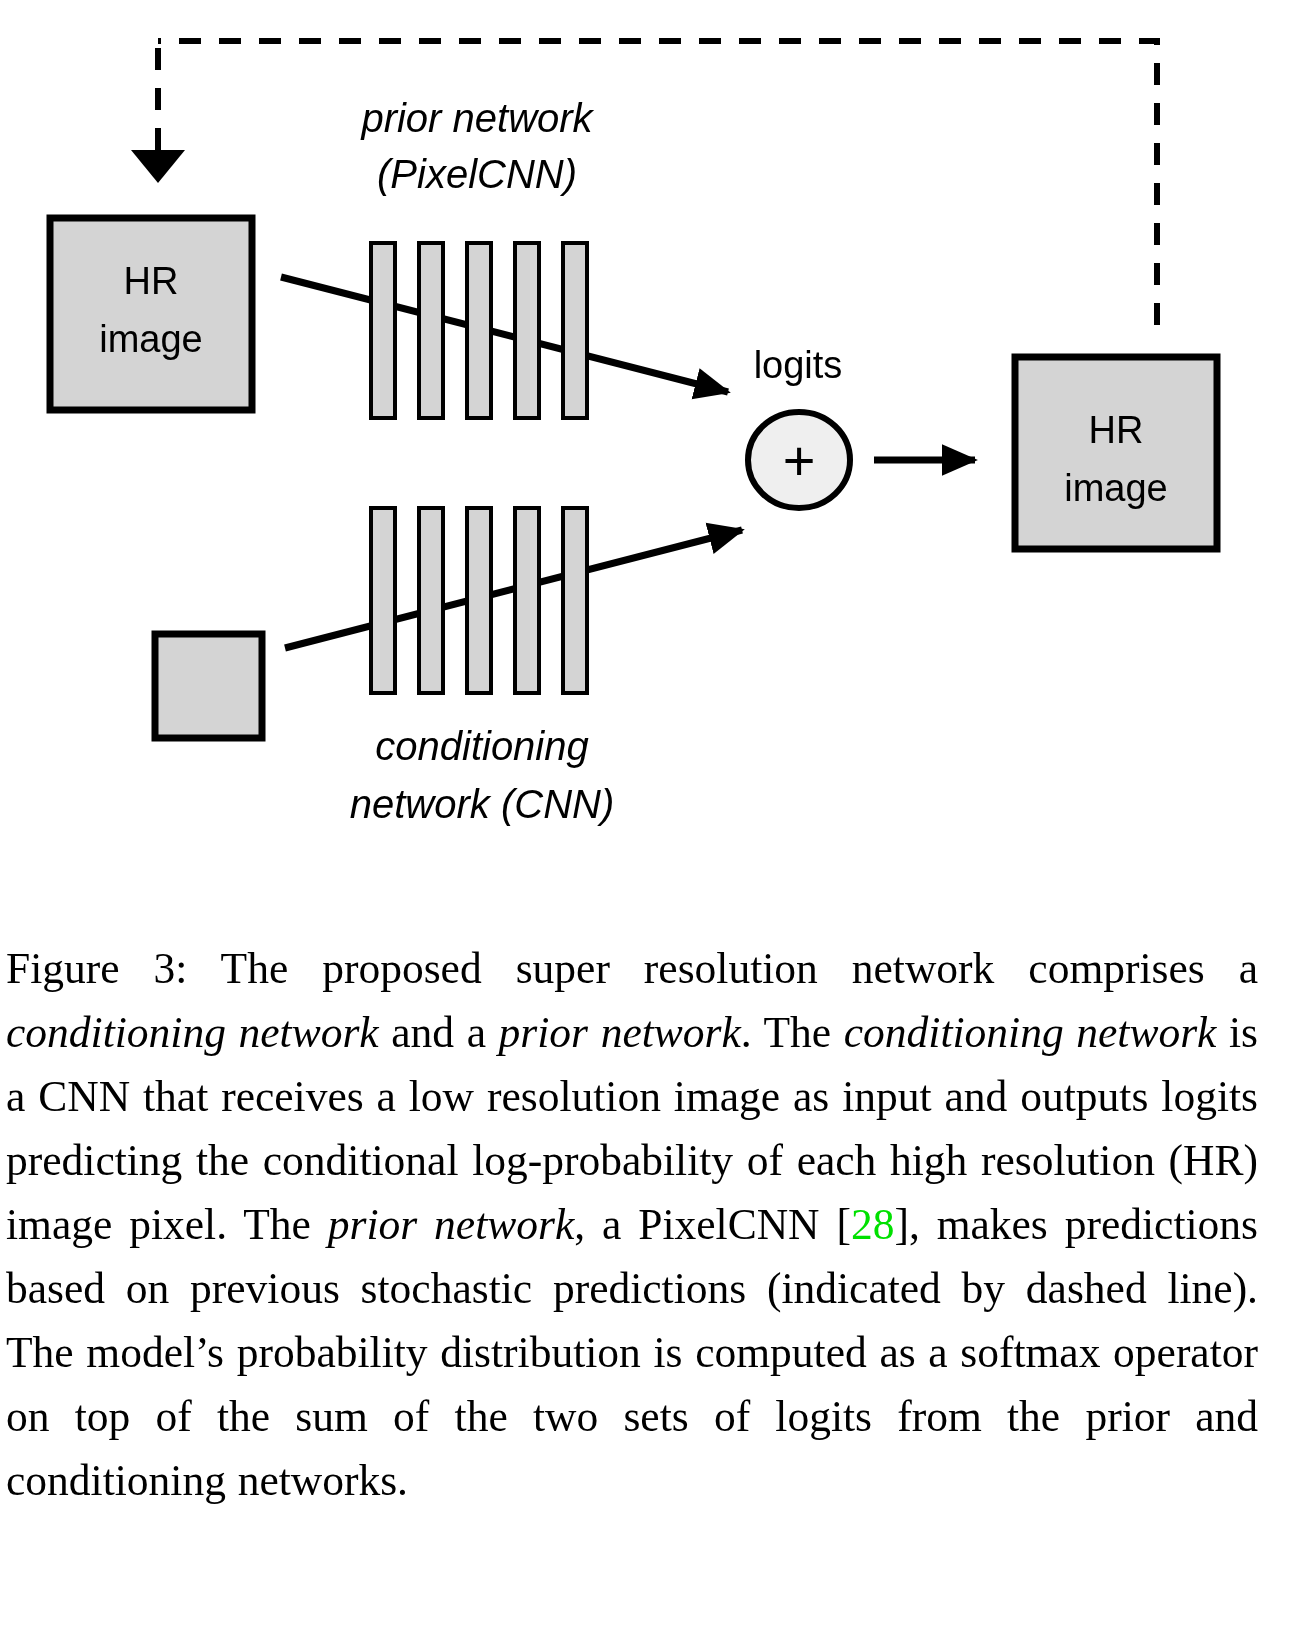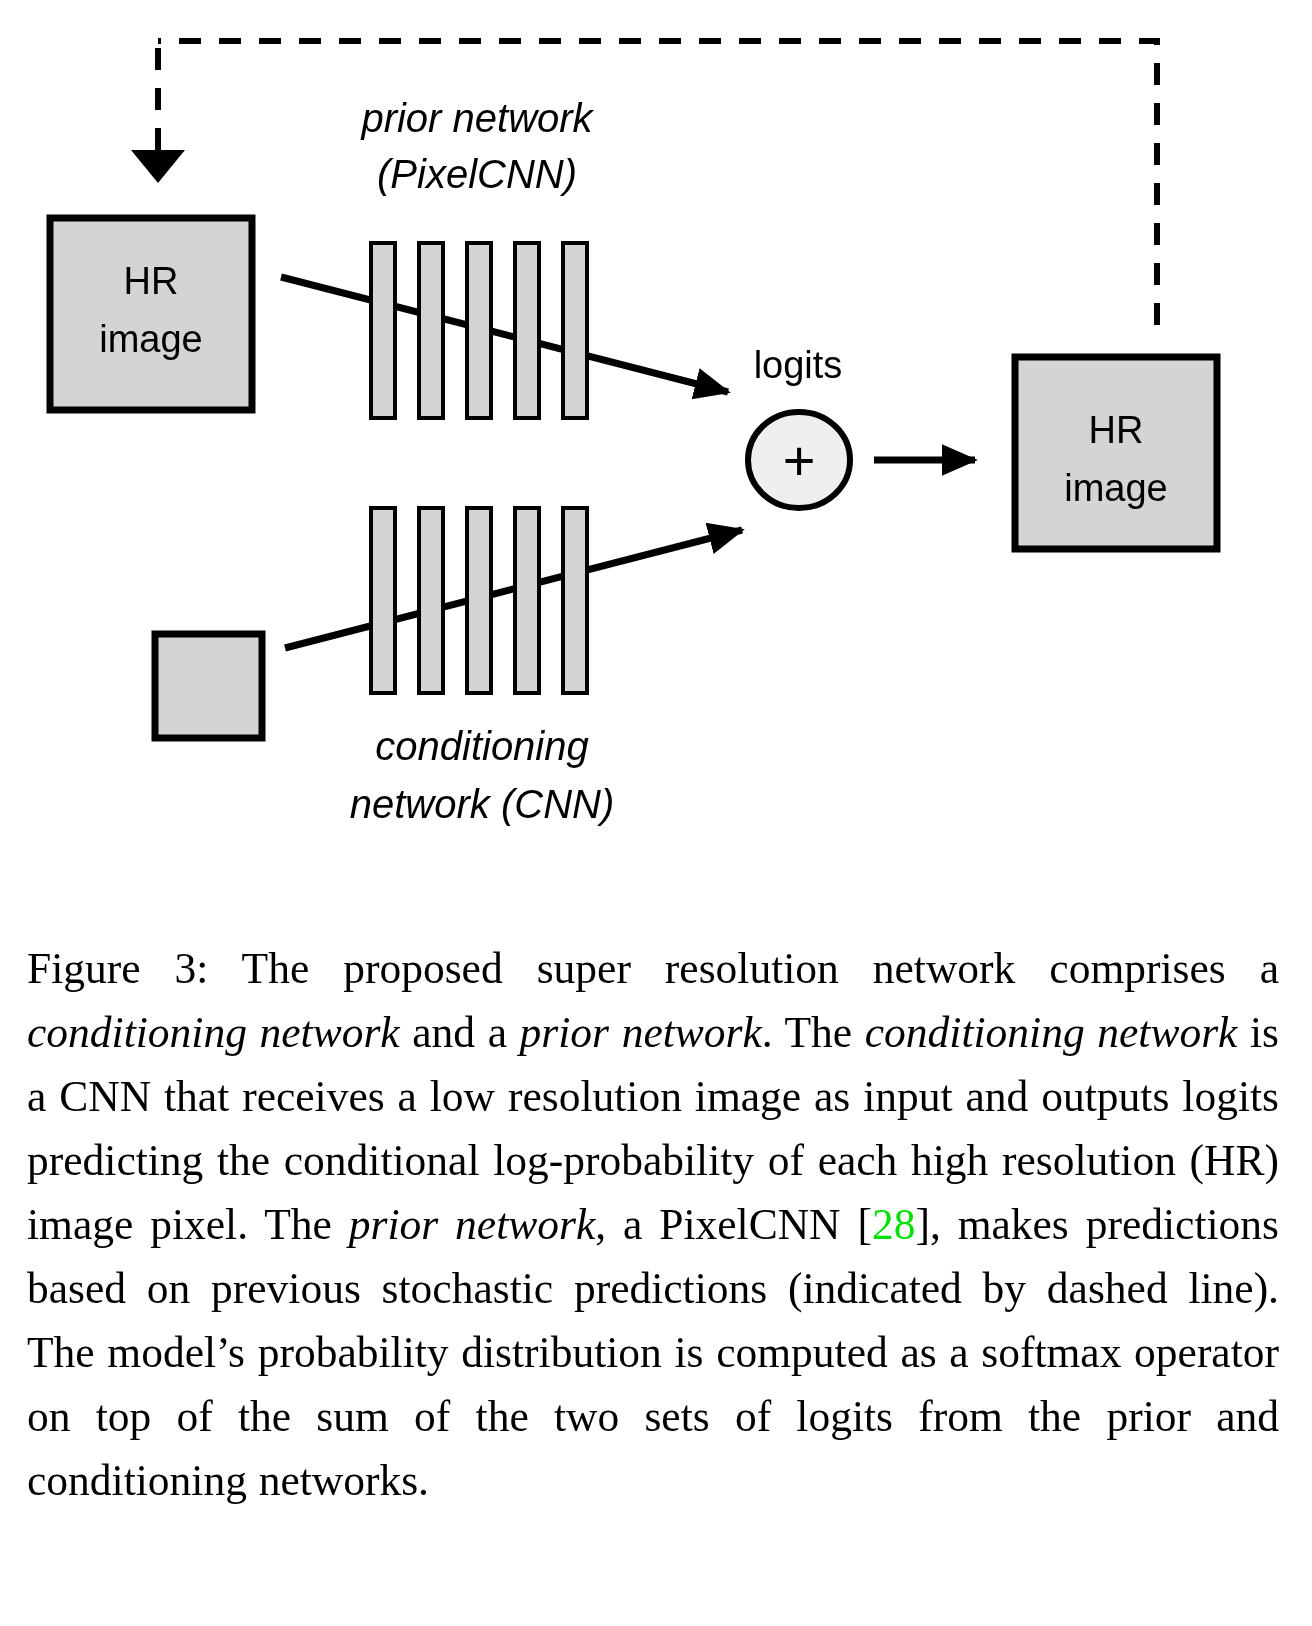--- a/index.html
+++ b/index.html
@@ -43,21 +43,21 @@
     font-style: italic;
   }
   .dg-label-logits {
     font-size: 38px;
   }
   .dg-plus {
     font-size: 56px;
   }
   #caption {
     position: absolute;
-    left: 27px;
+    left: 6px;
     top: 936px;
     width: 1252px;
     font-family: "Liberation Serif", serif;
     font-size: 43.5px;
     line-height: 64px;
     color: #000000;
     text-align: justify;
     text-align-last: left;
     word-spacing: 0.02em;
     -webkit-hyphens: none;

